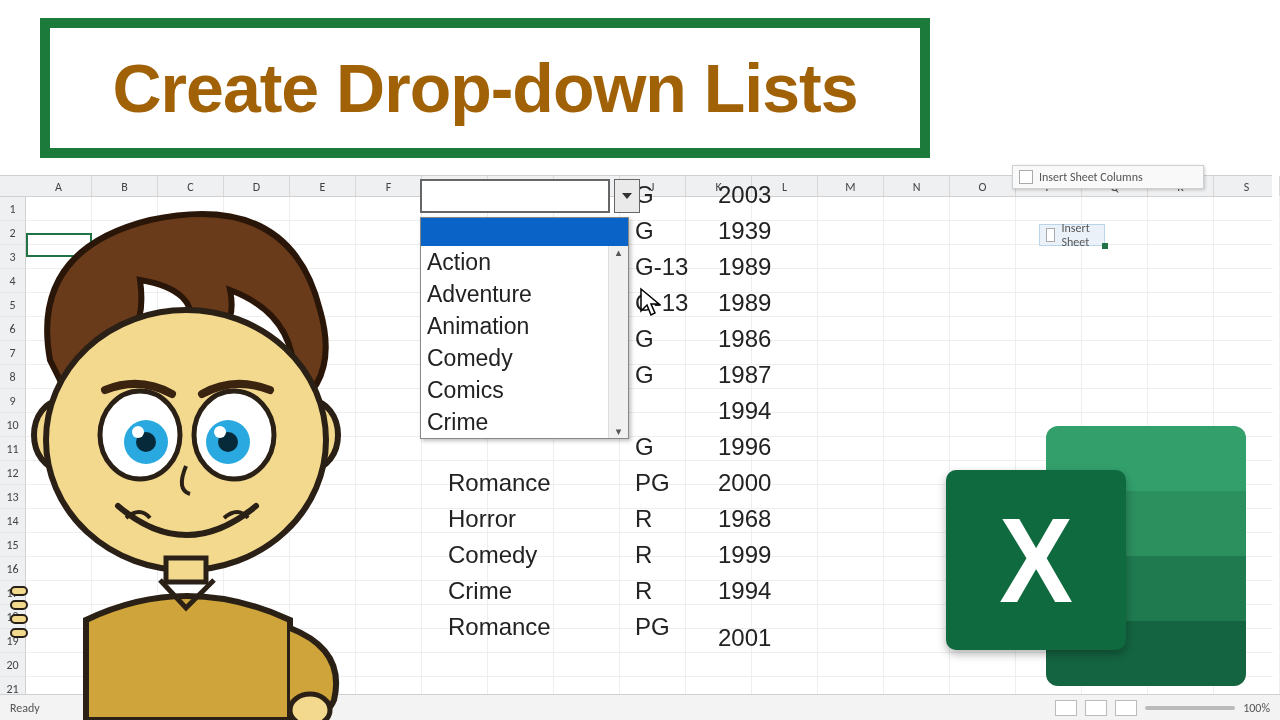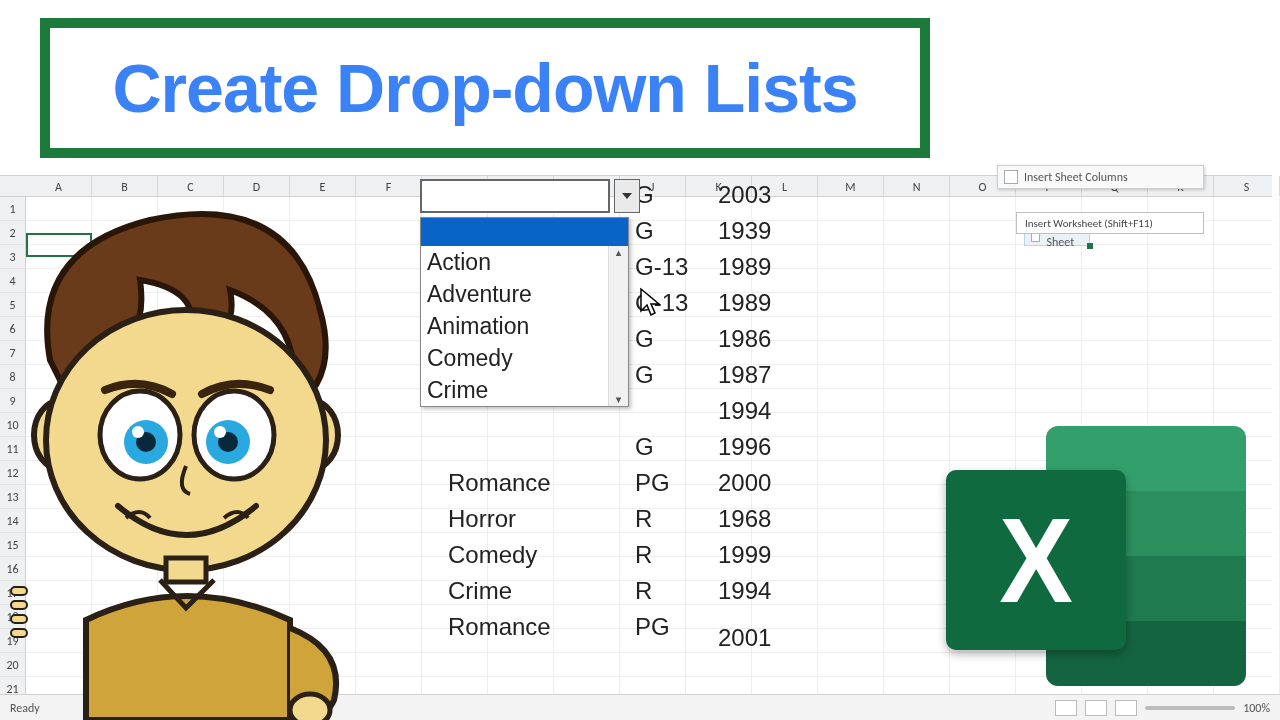--- a/index.html
+++ b/index.html
@@ -1,21 +1,21 @@
 <!DOCTYPE html>
 <html><head>
 <meta charset="utf-8">
 <style>
   * { box-sizing: border-box; }
   html, body { margin:0; padding:0; font-family: Calibri, Arial, sans-serif; background:#fff; }
   .stage { position:relative; width:1280px; height:720px; overflow:hidden; background:#fff; }
 
   
   .title-box { position:absolute; top:18px; left:40px; width:890px; height:140px; background:#fff; border:10px solid #1c7a3a; display:flex; align-items:center; justify-content:center; z-index:40; }
-  .title-box span { font-family: "Segoe UI", Arial, sans-serif; font-weight:800; font-size:68px; letter-spacing:-1px; color:#3b82f6; }
+  .title-box span { font-family: "Segoe UI", Arial, sans-serif; font-weight:800; font-size:68px; letter-spacing:-1px; color:#a16207; }
 
   
   .sheet { position:absolute; top:175px; left:0; right:8px; bottom:30px; background:#fff; }
   .col-headers { display:flex; height:22px; border-top:1px solid #d0d0d0; border-bottom:1px solid #d0d0d0; background:#eef0f2; font-size:12px; color:#444; position:relative; padding-left:26px; }
   .col-headers div { flex:0 0 66px; text-align:center; border-right:1px solid #d8d8d8; line-height:22px; }
   .row-headers { position:absolute; top:22px; left:0; width:26px; }
   .row-headers div { height:24px; border-right:1px solid #d0d0d0; border-bottom:1px solid #e4e4e4; background:#eef0f2; font-size:12px; color:#444; text-align:center; line-height:24px; }
   .grid { position:absolute; top:22px; left:26px; right:0; bottom:0; }
   .grid-row { display:flex; height:24px; border-bottom:1px solid #eee; }
   .grid-row div { flex:0 0 66px; border-right:1px solid #eee; }
@@ -45,21 +45,21 @@
 
   
   .xl-logo { position:absolute; right:34px; bottom:34px; width:300px; height:260px; z-index:50; }
   .xl-back { position:absolute; right:0; top:0; width:200px; height:260px; border-radius:12px; overflow:hidden; }
   .xl-back div { height:65px; }
   .xl-b1{background:#33a06c;} .xl-b2{background:#2c8f5e;} .xl-b3{background:#1f7a50;} .xl-b4{background:#146441;}
   .xl-front { position:absolute; left:0; top:44px; width:180px; height:180px; background:#0f6a3f; border-radius:10px; display:flex; align-items:center; justify-content:center; box-shadow:0 4px 10px rgba(0,0,0,.3); }
   .xl-front span { color:#fff; font-size:120px; font-weight:700; font-family:"Segoe UI", Arial, sans-serif; transform:scaleX(.92); }
 
   
-  .ctx { position:absolute; top:165px; right:76px; width:207px; background:#f9f9f9; border:1px solid #d0d0d0; font-size:12px; color:#555; z-index:20; box-shadow:1px 1px 3px rgba(0,0,0,.2); }
+  .ctx { position:absolute; top:165px; right:76px; width:192px; background:#f9f9f9; border:1px solid #d0d0d0; font-size:12px; color:#555; z-index:20; box-shadow:1px 1px 3px rgba(0,0,0,.2); }
   .ctx-row { display:flex; align-items:center; height:22px; padding:0 6px; gap:6px; }
   .ctx-row.sel { background:#eaf1f8; border:1px solid #bcd4e8; }
   .ctx-ico { width:14px; height:14px; border:1px solid #aaa; background:#fff; }
   .tooltip { position:absolute; top:212px; right:76px; width:188px; height:22px; background:#fff; border:1px solid #c0c0c0; font-size:11px; color:#444; line-height:22px; padding-left:8px; z-index:20; }
 
   
   .cartoon { position:absolute; left:-10px; bottom:-4px; z-index:36; }
   .sign { position:absolute; left:22px; bottom:42px; width:188px; height:124px; background:#1b1c1e; border:4px solid #3a3b3d; border-radius:14px; z-index:37; display:flex; align-items:center; justify-content:center; text-align:center; box-shadow:3px 3px 6px rgba(0,0,0,.4); }
   .sign-text { color:#eee; font-family:Arial, sans-serif; font-weight:700; font-size:15px; letter-spacing:.8px; line-height:22px; }
   .sign-knuckles { position:absolute; left:10px; bottom:82px; z-index:38; display:flex; flex-direction:column; gap:4px; }
@@ -85,21 +85,20 @@
   <div class="ctx">
     <div class="ctx-row">
       <span class="ctx-ico"></span>
       <span>Insert Sheet Columns</span>
     </div>
     <div class="ctx-row sel">
       <span class="ctx-ico"></span>
       <span>Insert Sheet</span>
     </div>
   </div>
-  <div class="tooltip">Insert Worksheet (Shift+F11)</div>
 
   <div class="sheet">
     <div class="col-headers" id="colhdrs">
         <div>A</div>
         <div>B</div>
         <div>C</div>
         <div>D</div>
         <div>E</div>
         <div>F</div>
         <div>G</div>
@@ -610,20 +609,21 @@
     <div class="dd-arrow">
       <div class="caret-down"></div>
     </div>
 
     <div class="dd-list">
       <div class="empty-sel"></div>
       <div class="opt">Action</div>
       <div class="opt">Adventure</div>
       <div class="opt">Animation</div>
       <div class="opt">Comedy</div>
+      <div class="opt">Comics</div>
       <div class="opt">Crime</div>
       <div class="dd-scroll">
           <span>▴</span>
           <span>▾</span>
         </div>
     </div>
 
     <div id="datacells">
         <div class="data-cell" style="top: 6px; left: 635px;">G</div>
         <div class="data-cell" style="top: 6px; left: 718px;">2003</div>

